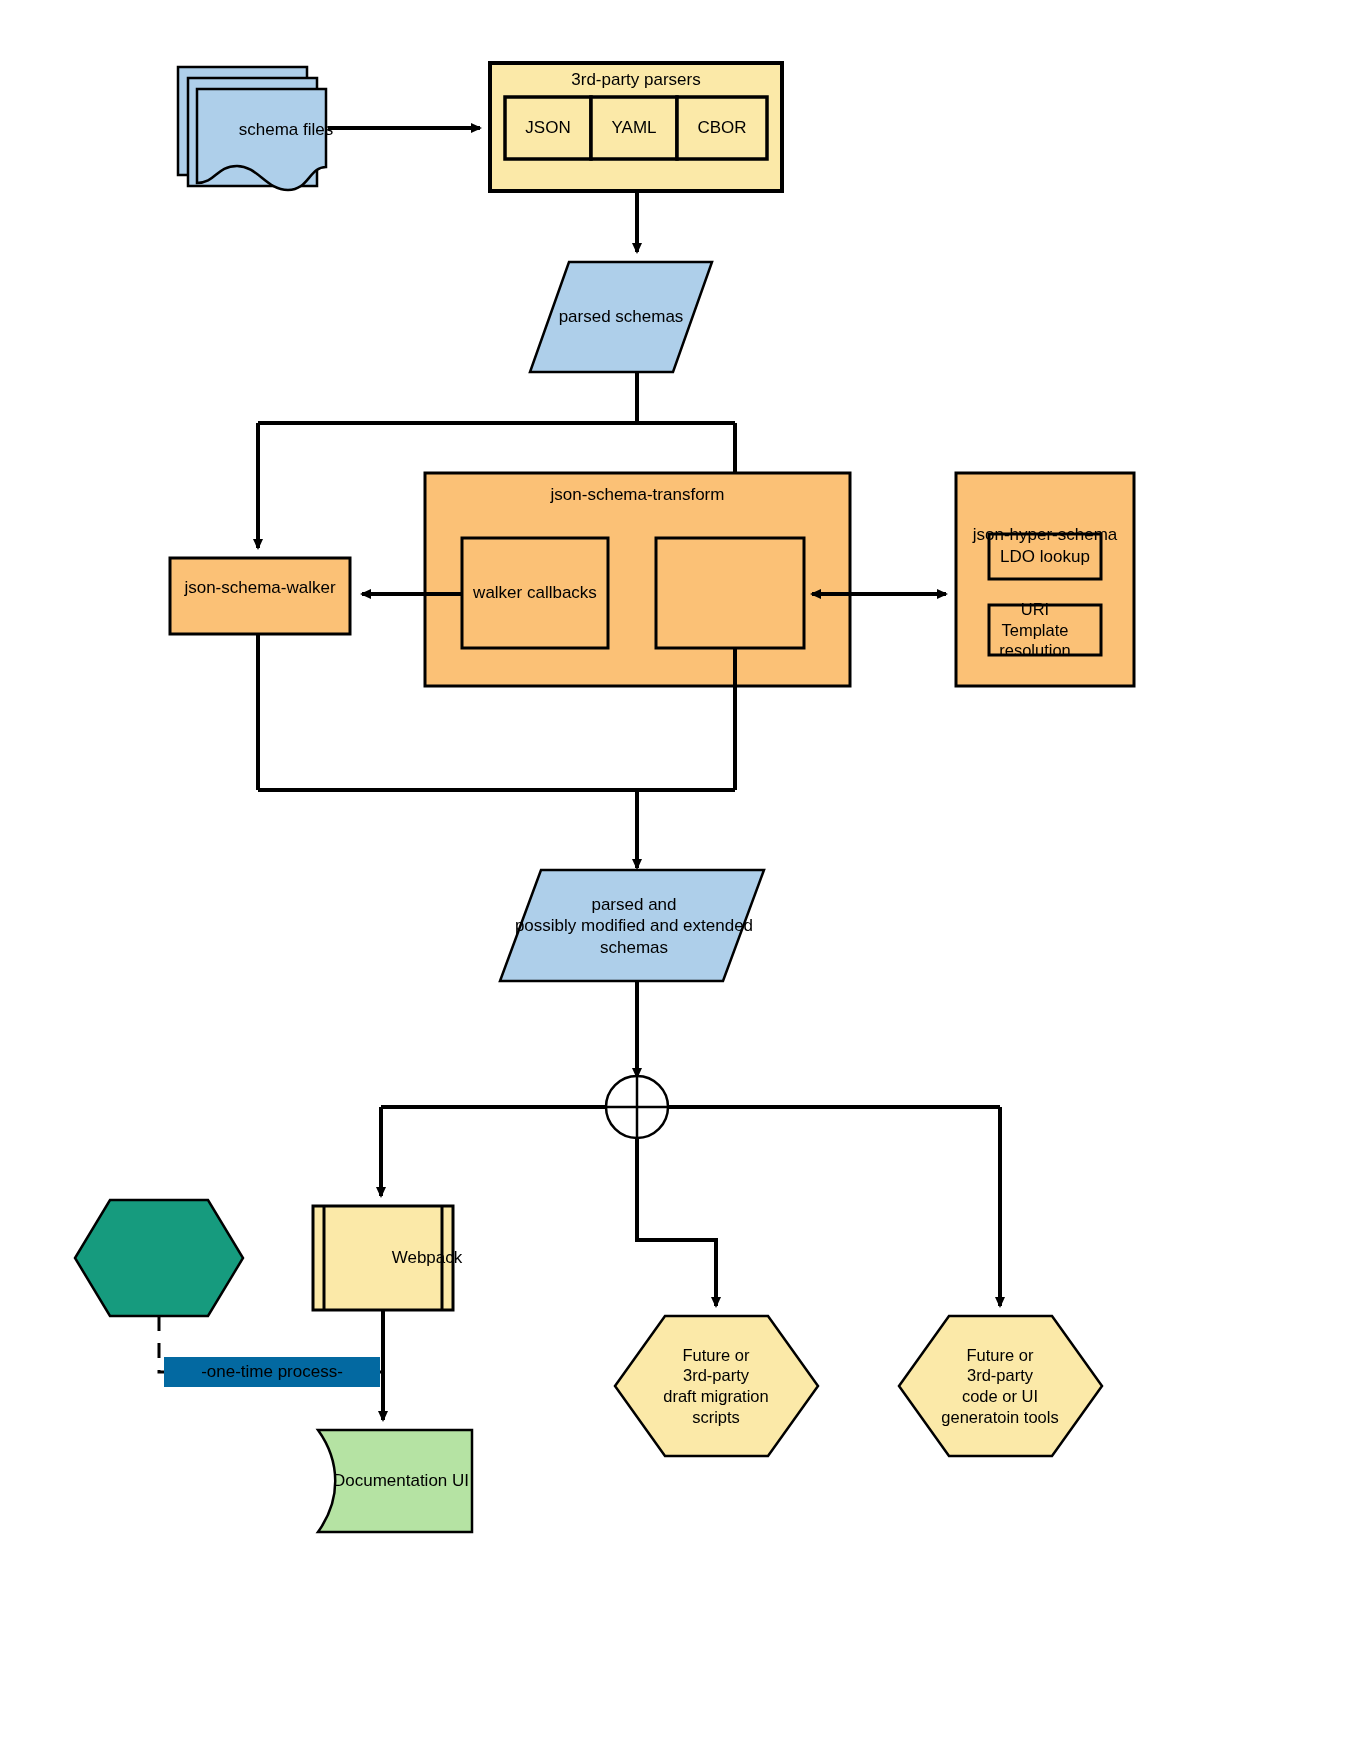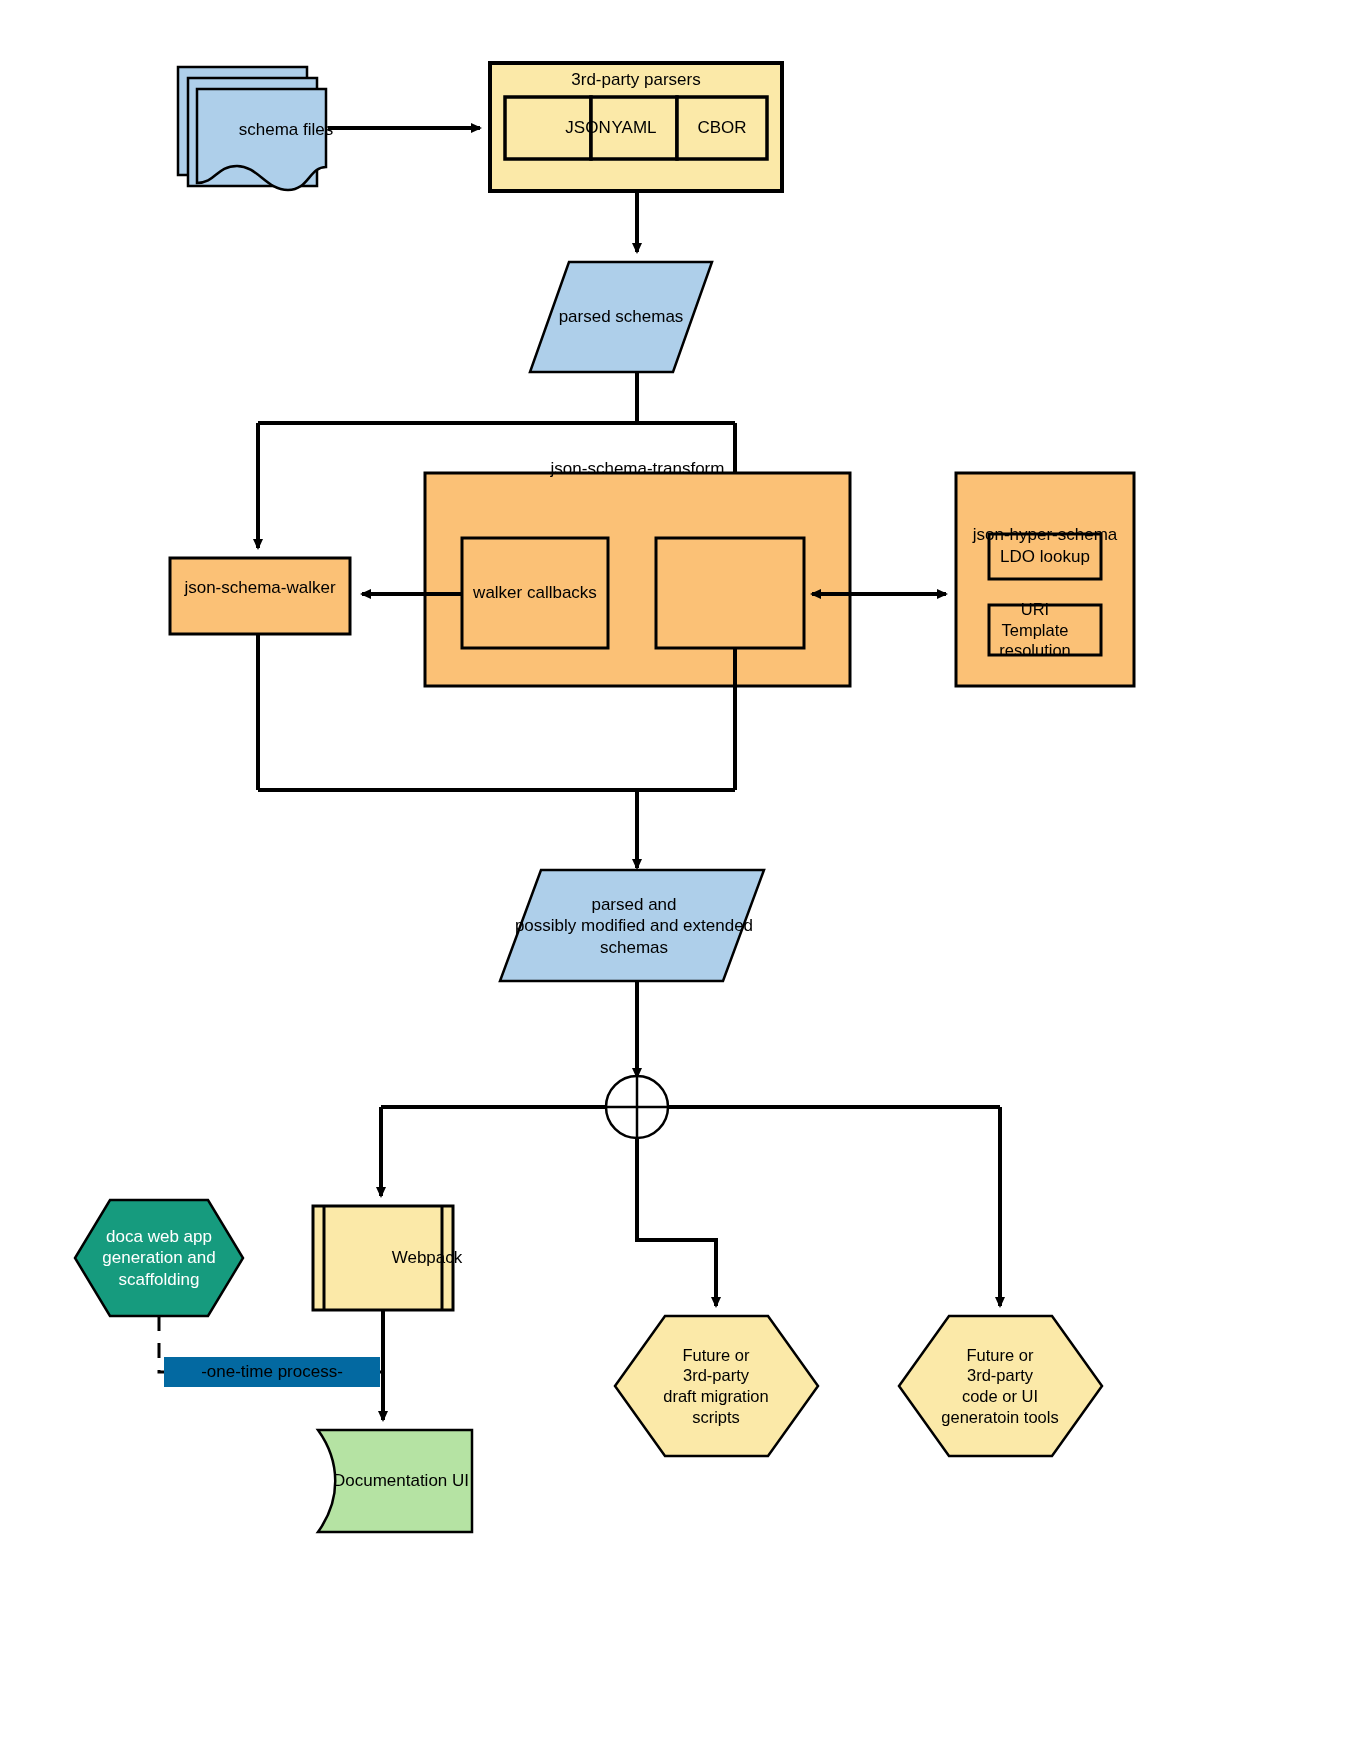--- a/index.html
+++ b/index.html
@@ -122,47 +122,44 @@
 
     <path d="M665,1316 L768,1316 L818,1386 L768,1456 L665,1456 L615,1386 Z" fill="#fbe9a8" stroke="#000" stroke-width="2.5"></path>
 
     <path d="M949,1316 L1052,1316 L1102,1386 L1052,1456 L949,1456 L899,1386 Z" fill="#fbe9a8" stroke="#000" stroke-width="2.5"></path>
   </svg>
 
   <div class="node-label t17" style="left:197px;top:110px;width:130px;height:40px;padding-left:24px;">schema files</div>
 
   <div class="node-label t17" style="left:490px;top:66px;width:292px;height:28px;">3rd-party parsers</div>
 
-  <div class="node-label t17" style="left:505px;top:97px;width:86px;height:62px;padding-left:40px;">JSON</div>
+  <div class="node-label t17" style="left:505px;top:97px;width:86px;height:62px;">JSON</div>
   <div class="node-label t17" style="left:591px;top:97px;width:86px;height:62px;">YAML</div>
   <div class="node-label t17" style="left:677px;top:97px;width:90px;height:62px;">CBOR</div>
 
   <div class="node-label t17" style="left:530px;top:296px;width:182px;height:42px;">parsed schemas</div>
 
   <div class="node-label t17" style="left:170px;top:558px;width:180px;height:60px;">json-schema-walker</div>
 
-  <div class="node-label t17" style="left:425px;top:455px;width:425px;height:28px;">json-schema-transform</div>
+  <div class="node-label t17" style="left:425px;top:481px;width:425px;height:28px;">json-schema-transform</div>
 
   <div class="node-label t17" style="left:462px;top:538px;width:146px;height:110px;">walker callbacks</div>
 
 
   <div class="node-label t17" style="left:956px;top:481px;width:178px;height:28px;margin-top:40px;">json-hyper-schema</div>
 
   <div class="node-label t17" style="left:989px;top:534px;width:112px;height:45px;">LDO lookup</div>
 
   <div class="node-label t16" style="left:989px;top:605px;width:92px;height:50px;border-radius:8px;">URI Template
 resolution</div>
 
   <div class="node-label t17" style="left:508px;top:886px;width:252px;height:80px;">parsed and
 possibly modified and extended
 schemas</div>
 
-  <div class="node-label t17 white" style="left:75px;top:1200px;width:168px;height:116px;">doca web app
-generation and
-scaffolding</div>
 
   <div class="node-label t17" style="left:324px;top:1206px;width:118px;height:104px;margin-left:44px;">Webpack</div>
 
   <div class="node-label t17" style="left:330px;top:1430px;width:142px;height:102px;">Documentation UI</div>
 
   <div class="node-label t16" style="left:620px;top:1316px;width:192px;height:140px;">Future or
 3rd-party
 draft migration
 scripts</div>
 

